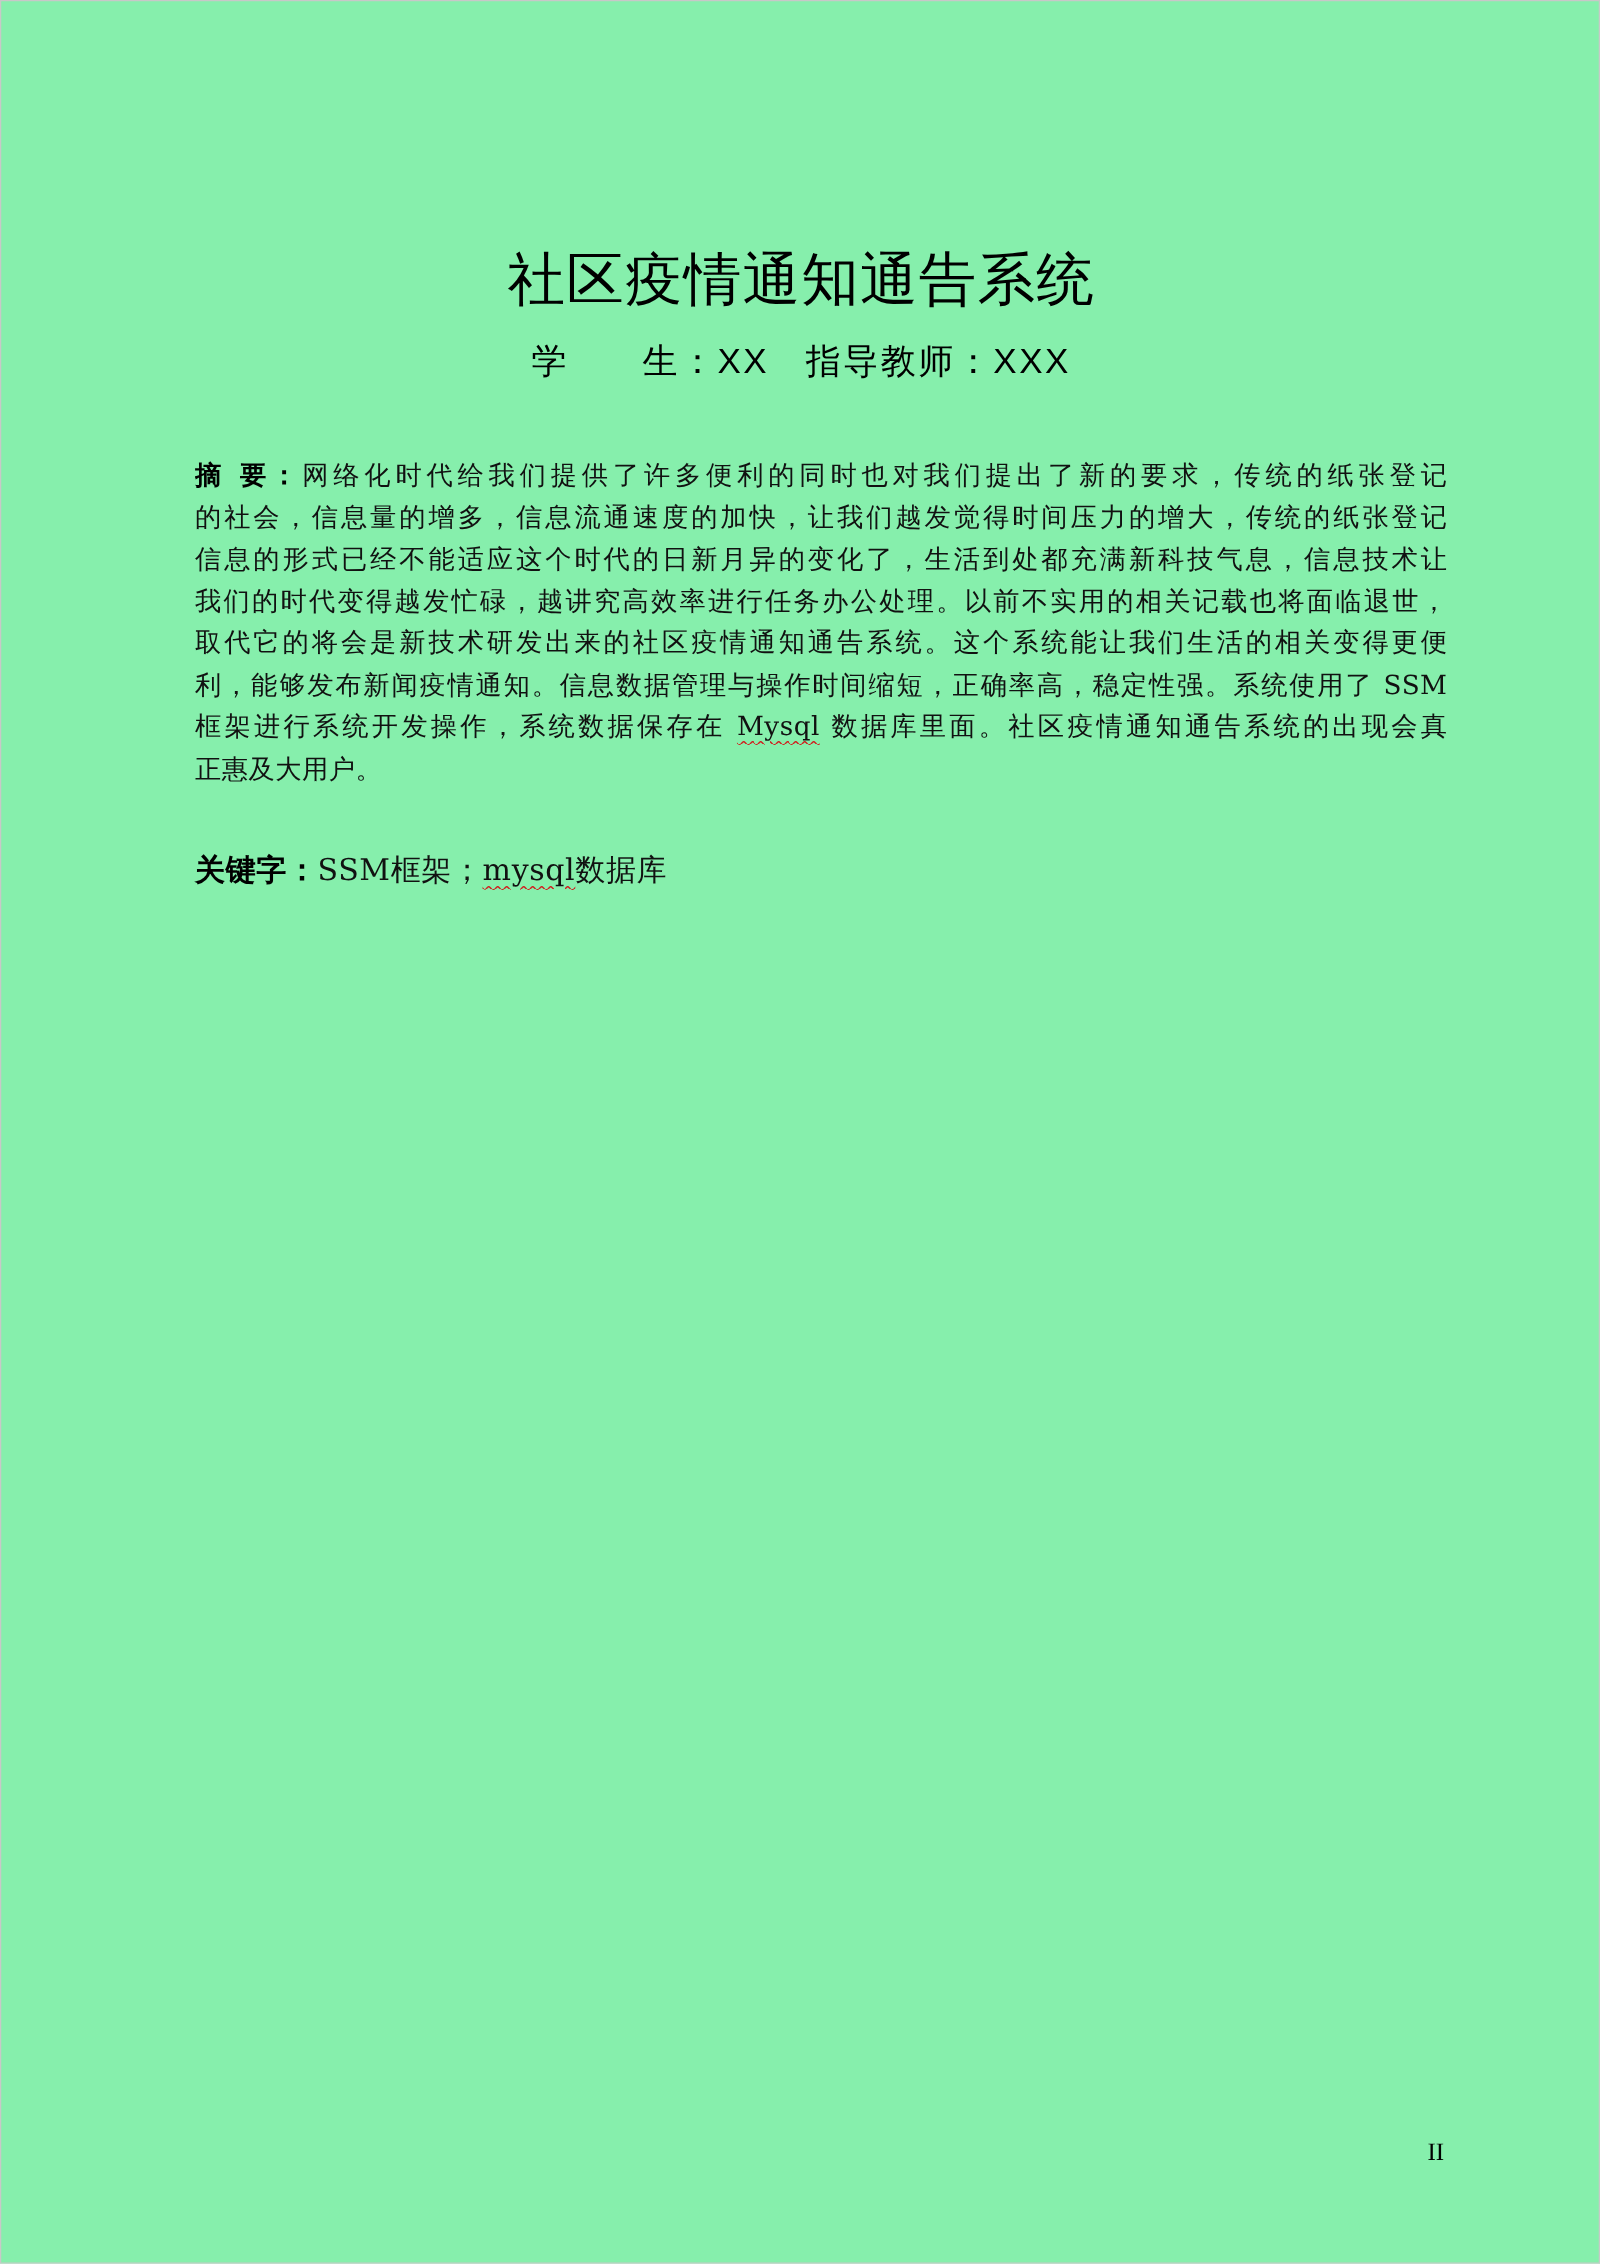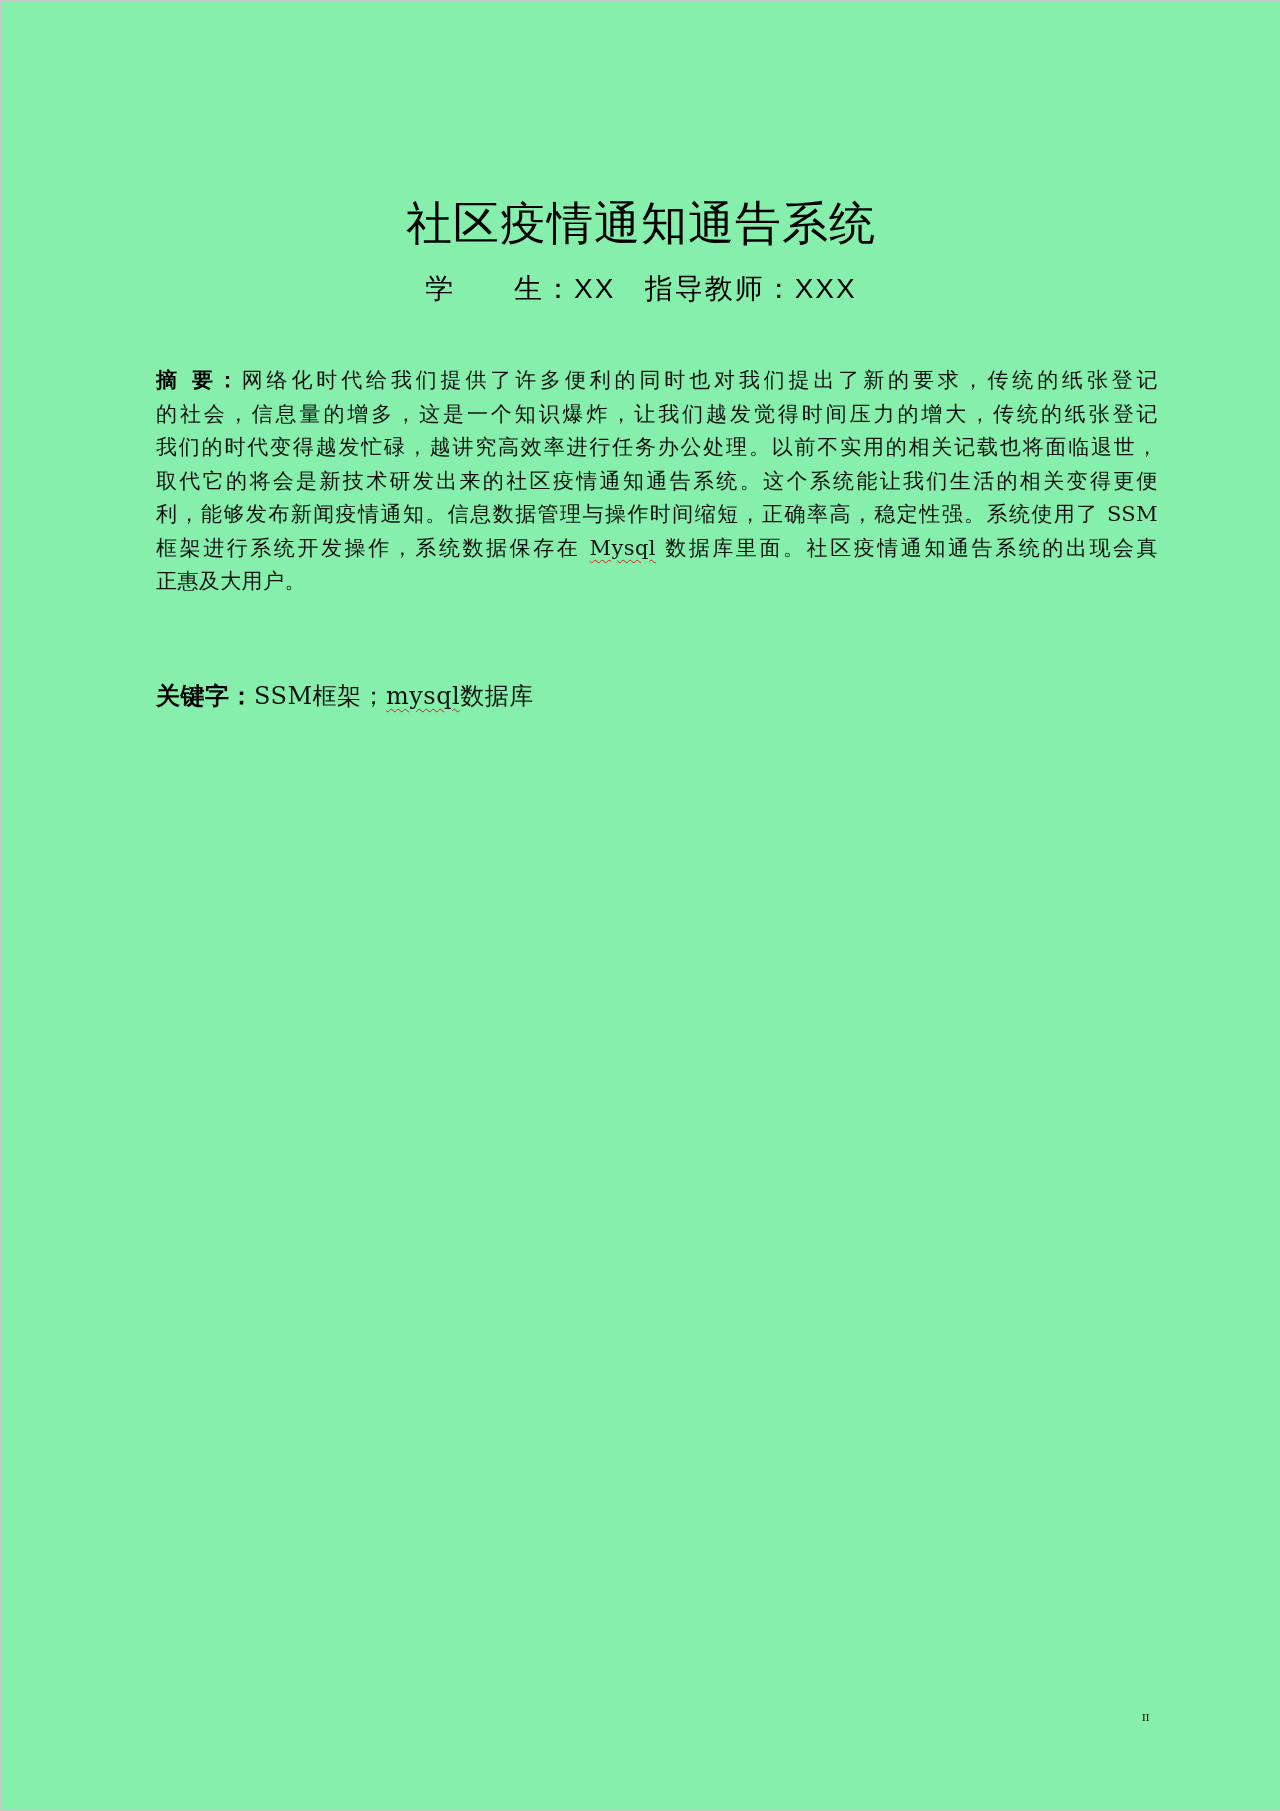--- a/index.html
+++ b/index.html
@@ -31,35 +31,36 @@
     text-decoration: underline wavy #d02020; text-decoration-thickness: 1px;
     text-underline-offset: 4px;
   }
   .keywords {
     position: absolute; left: 155px; top: 680px;
     font-family: "DejaVu Serif", serif; font-size: 24px; line-height: 30px;
     color: #111; letter-spacing: 0.5px;
   }
   .pagenum {
     position: absolute; left: 1141px; top: 1710px;
-    font-family: "Liberation Serif", serif; font-size: 11px; color: #000;
+    font-family: "Liberation Serif", serif; font-size: 20px; color: #000;
   }
 </style>
 </head>
 <body>
 
 <div class="page">
 
   <div class="title">社区疫情通知通告系统</div>
 
   <div class="subtitle">学      生：XX   指导教师：XXX</div>
 
   <div class="abstract">
     <span class="line"><span class="label">摘    要：</span><span>网络化时代给我们提供了许多便利的同时也对我们提出了新的要求，传统的纸张登记</span></span>
-    <span class="line">的社会，信息量的增多，这是一个知识爆炸，让我们越发觉得时间压力的增大，传统的纸张登记</span>
+    <span class="line">的社会，信息量的增多，信息流通速度的加快，让我们越发觉得时间压力的增大，传统的纸张登记</span>
+    <span class="line">信息的形式已经不能适应这个时代的日新月异的变化了，生活到处都充满新科技气息，信息技术让</span>
     <span class="line">我们的时代变得越发忙碌，越讲究高效率进行任务办公处理。以前不实用的相关记载也将面临退世，</span>
     <span class="line">取代它的将会是新技术研发出来的社区疫情通知通告系统。这个系统能让我们生活的相关变得更便</span>
     <span class="line">利，能够发布新闻疫情通知。信息数据管理与操作时间缩短，正确率高，稳定性强。系统使用了 SSM</span>
     <span class="line"><span>框架进行系统开发操作，系统数据保存在 </span><span class="spell">Mysql</span><span> 数据库里面。社区疫情通知通告系统的出现会真</span></span>
     <span class="line last">正惠及大用户。</span>
   </div>
 
   <div class="keywords">
     <span class="label">关键字：</span><span>SSM框架；</span><span class="spell">mysql</span><span>数据库</span>
   </div>

